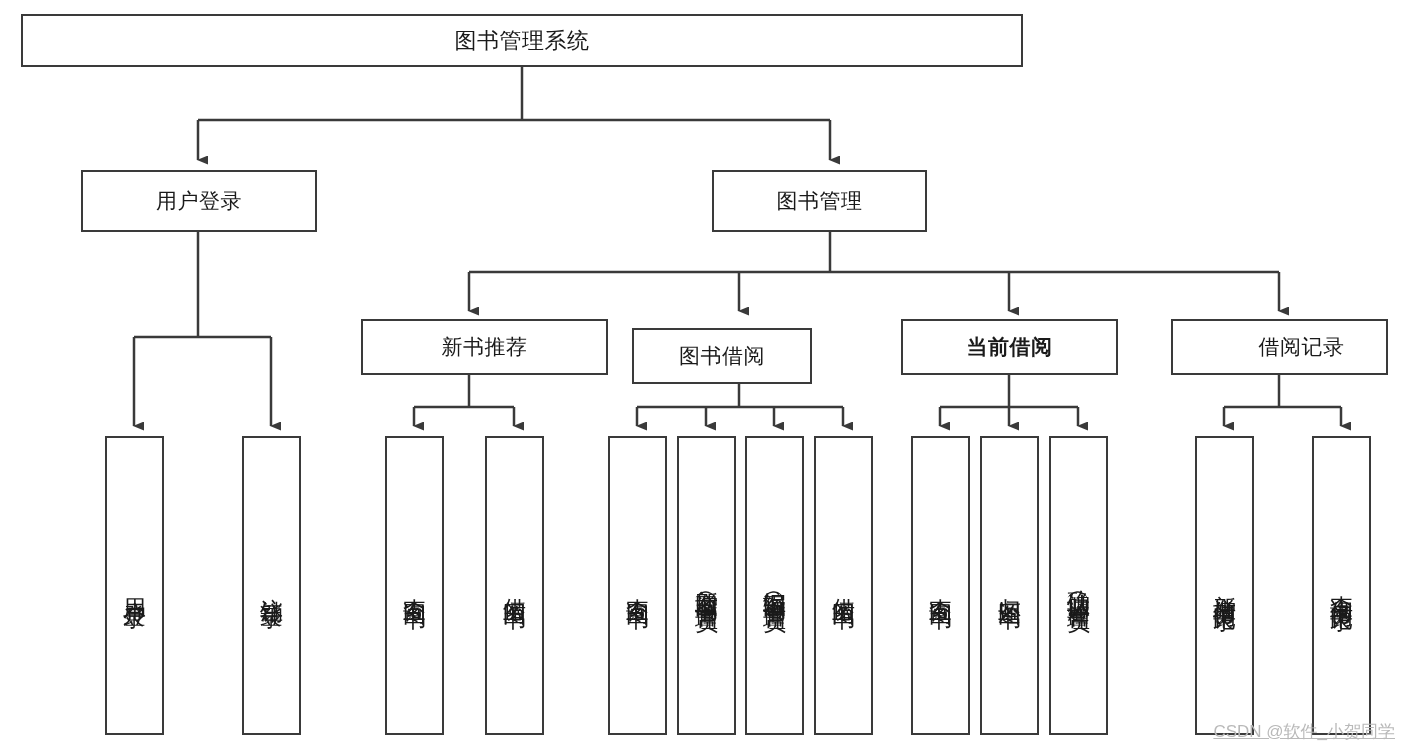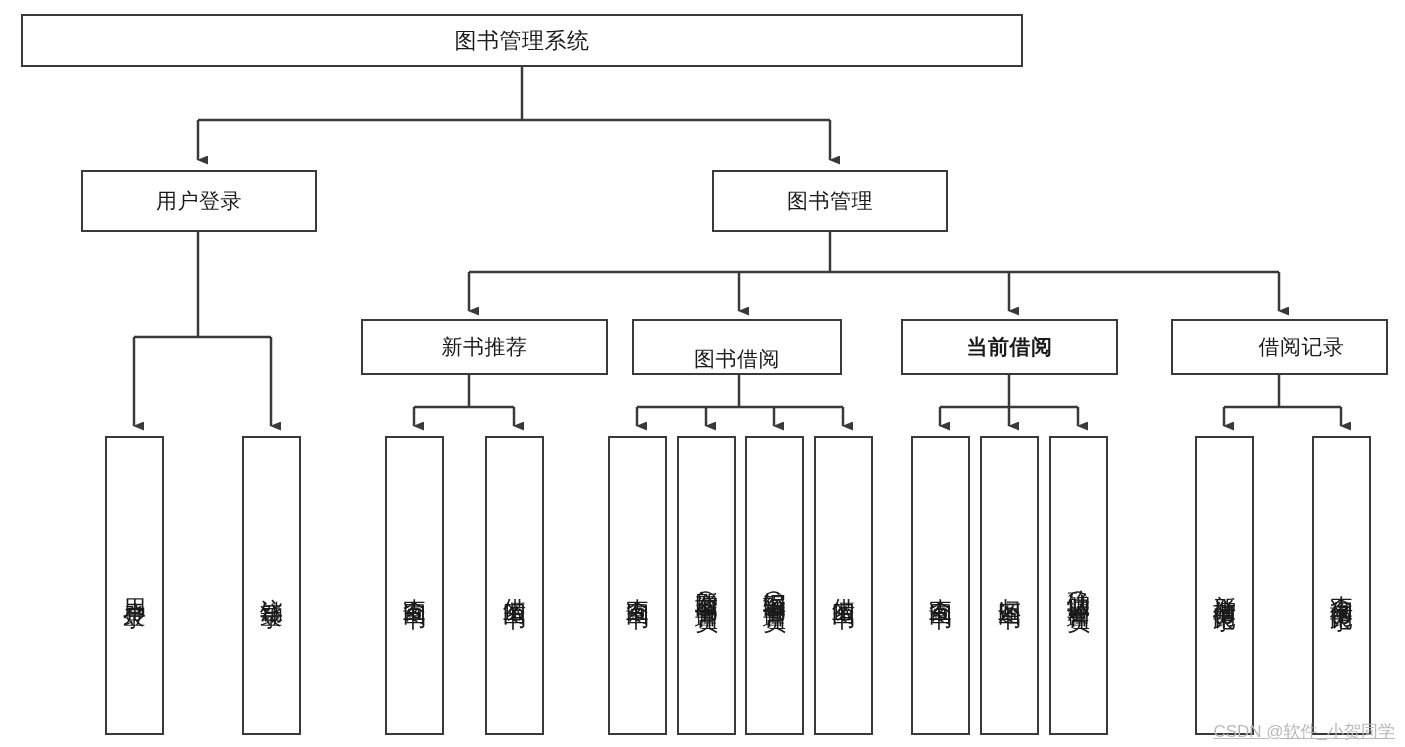--- a/index.html
+++ b/index.html
@@ -133,28 +133,28 @@
     </g>
   </svg>
 
   <div class="node horiz root" style="left:21px; top:14px; width:1002px; height:53px;">
     <span class="node-label">图书管理系统</span>
   </div>
 
   <div class="node horiz" style="left:81px; top:170px; width:236px; height:62px;">
     <span class="node-label">用户登录</span>
   </div>
-  <div class="node horiz" style="left:712px; top:170px; width:236px; height:62px;">
+  <div class="node horiz" style="left:712px; top:170px; width:215px; height:62px;">
     <span class="node-label">图书管理</span>
   </div>
 
   <div class="node horiz" style="left:361px; top:319px; width:247px; height:56px;">
     <span class="node-label">新书推荐</span>
   </div>
-  <div class="node horiz" style="left:632px; top:319px; width:210px; height:56px;align-items:flex-end;">
+  <div class="node horiz" style="left:632px; top:328px; width:180px; height:56px;">
     <span class="node-label">图书借阅</span>
   </div>
   <div class="node horiz" style="left:901px; top:319px; width:217px; height:56px;font-weight:bold;">
     <span class="node-label">当前借阅</span>
   </div>
   <div class="node horiz" style="left:1171px; top:319px; width:217px; height:56px;padding-left:44px;">
     <span class="node-label">借阅记录</span>
   </div>
 
   <div class="node vert" style="left:105px; top:436px; width:59px; height:299px;">

